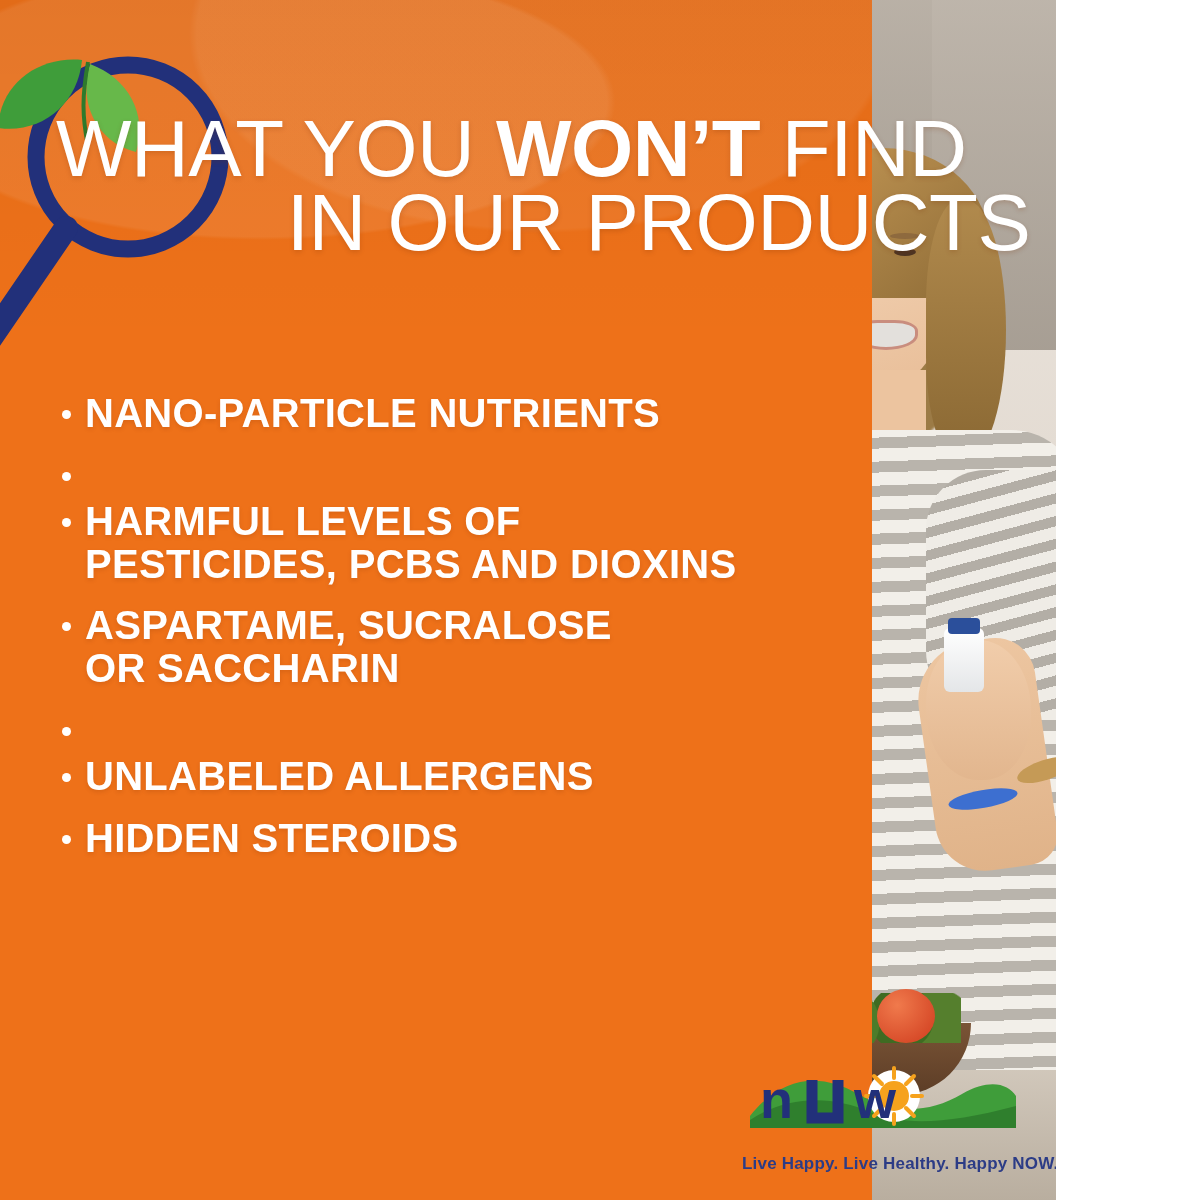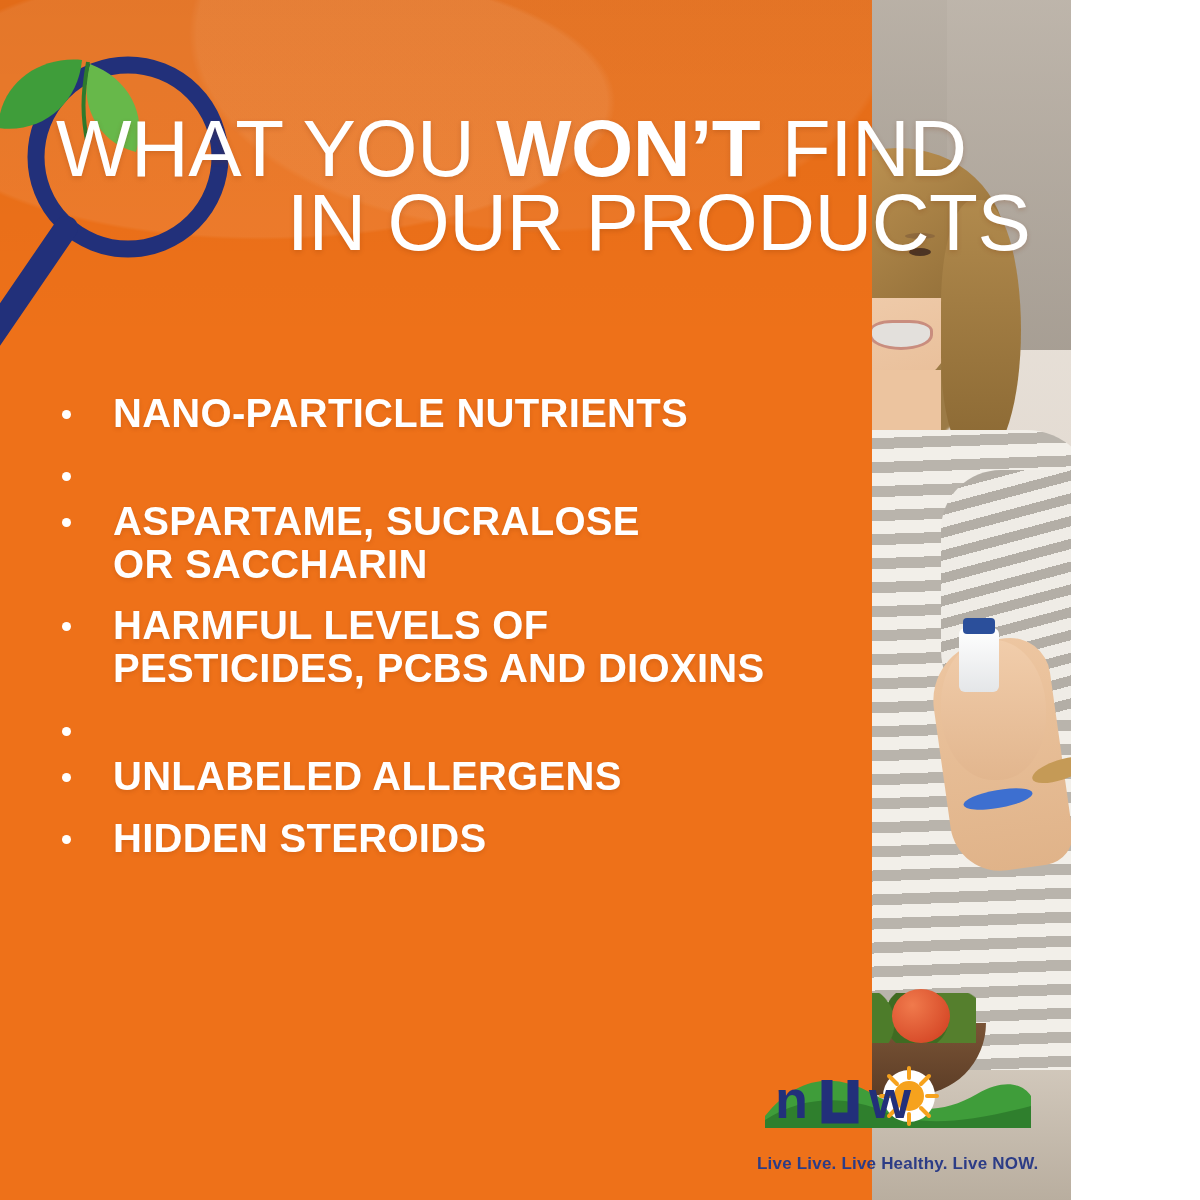--- a/index.html
+++ b/index.html
@@ -7,21 +7,20 @@
     padding: 0;
     background: #ffffff;
   }
   #canvas {
     position: relative;
     width: 1056px;
     height: 1200px;
     overflow: hidden;
     font-family: "Liberation Sans", sans-serif;
     background: #ee7119;
-    padding-left: 15px;
   }
 
   
   .photo {
     position: absolute;
     top: 0; right: 0;
     width: 430px;
     height: 1200px;
     overflow: hidden;
     background: #cfc8c0;
@@ -270,21 +269,20 @@
   .list {
     position: absolute;
     left: 62px; top: 392px;
     width: 800px;
     color: #ffffff;
   }
   .list-item {
     display: flex;
     align-items: flex-start;
     margin-bottom: 19px;
-    gap: 28px;
   }
   .dot {
     flex: 0 0 auto;
     width: 9px; height: 9px;
     border-radius: 50%;
     background: #ffffff;
     margin: 18px 14px 0 0;
   }
   .txt {
     font-size: 40px;
@@ -379,27 +377,27 @@
   <div class="list">
     <div class="list-item">
       <span class="dot"></span>
       <span class="txt">NANO-PARTICLE NUTRIENTS</span>
     </div>
     <div class="list-item">
       <span class="dot"></span>
     </div>
     <div class="list-item">
       <span class="dot"></span>
+      <span class="txt">HARMFUL LEVELS OF
+PESTICIDES, PCBS AND DIOXINS</span>
+    </div>
+    <div class="list-item">
+      <span class="dot"></span>
       <span class="txt">ASPARTAME, SUCRALOSE
 OR SACCHARIN</span>
-    </div>
-    <div class="list-item">
-      <span class="dot"></span>
-      <span class="txt">HARMFUL LEVELS OF
-PESTICIDES, PCBS AND DIOXINS</span>
     </div>
     <div class="list-item">
       <span class="dot"></span>
     </div>
     <div class="list-item">
       <span class="dot"></span>
       <span class="txt">UNLABELED ALLERGENS</span>
     </div>
     <div class="list-item">
       <span class="dot"></span>
@@ -426,16 +424,16 @@
           <path d="M172 22 L164 30"></path>
             <path d="M140 54 L132 62"></path>
         </g>
         <g fill="#22307a" font-family="Liberation Sans, sans-serif" font-weight="700">
           <text x="18" y="64" font-size="54" letter-spacing="-1">n</text>
           <text x="112" y="64" font-size="54" letter-spacing="-1">w</text>
         </g>
         <path d="M70 26 L70 64 L96 64 L96 26" fill="none" stroke="#22307a" stroke-width="11"></path>
       </g>
     </svg>
-    <div class="tagline">Live Live. Live Healthy. Live NOW.</div>
+    <div class="tagline">Live Happy. Live Healthy. Happy NOW.</div>
   </div>
 
 </div>
 
 </body></html>

